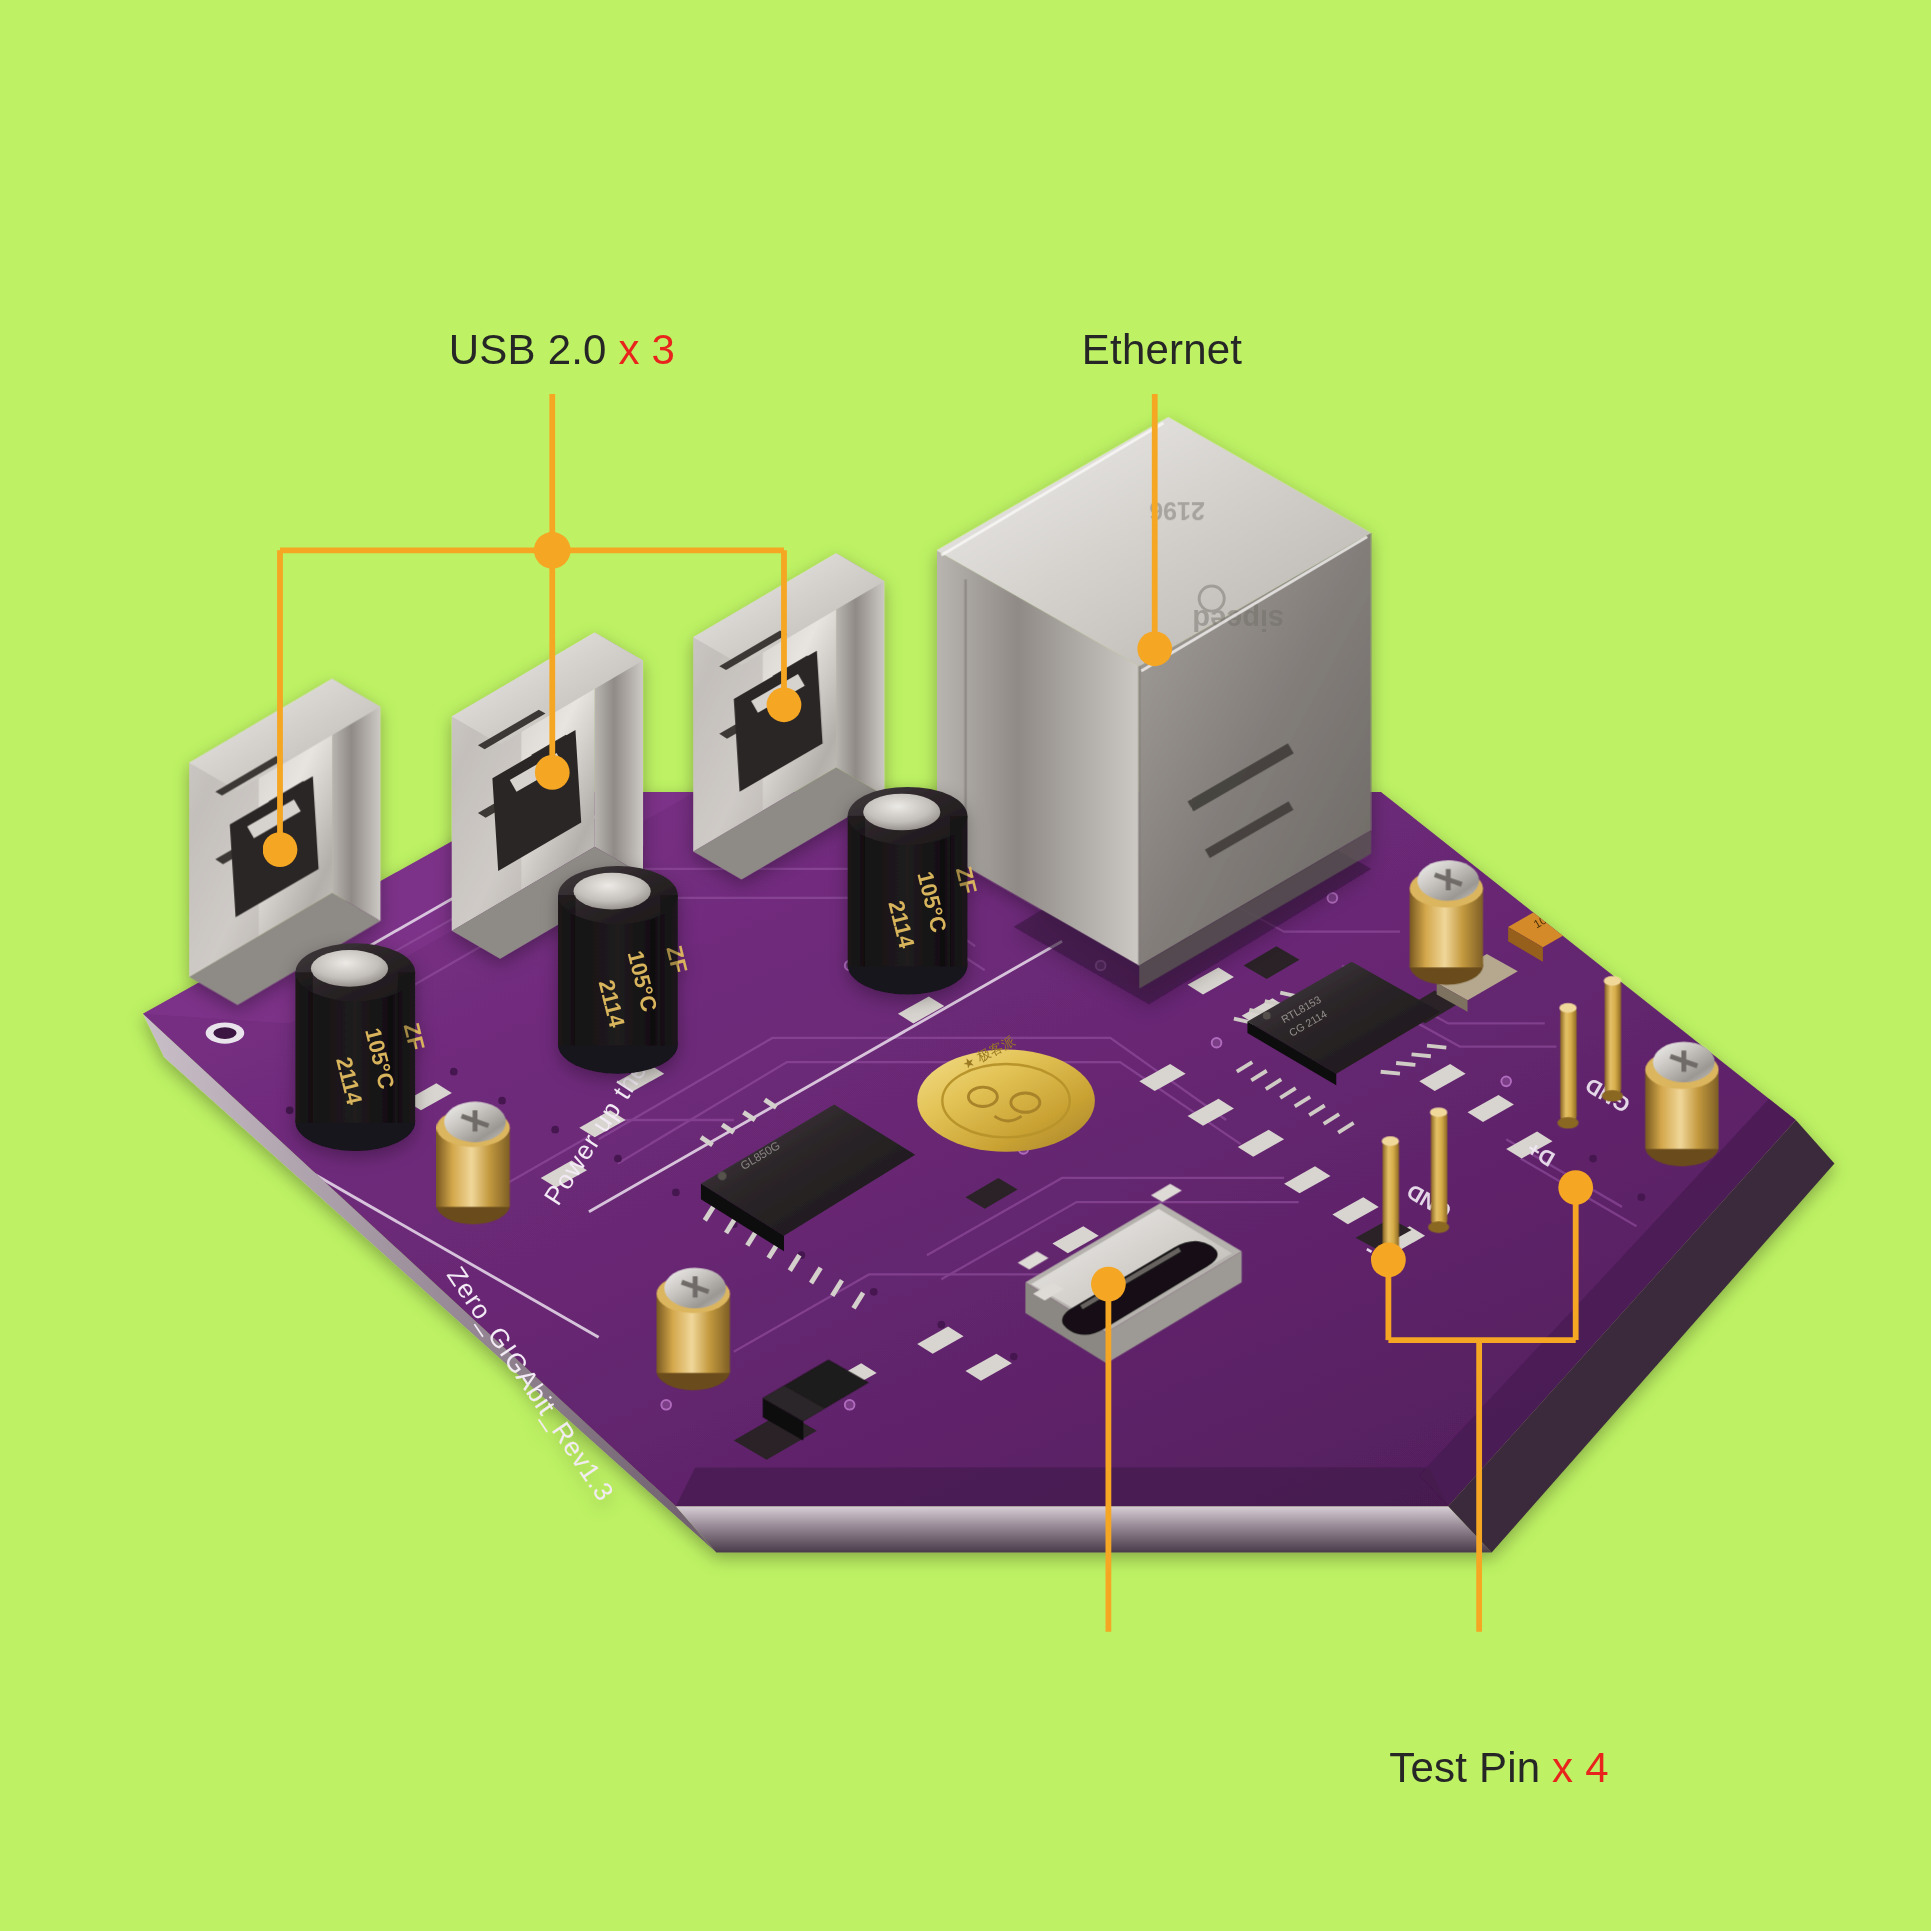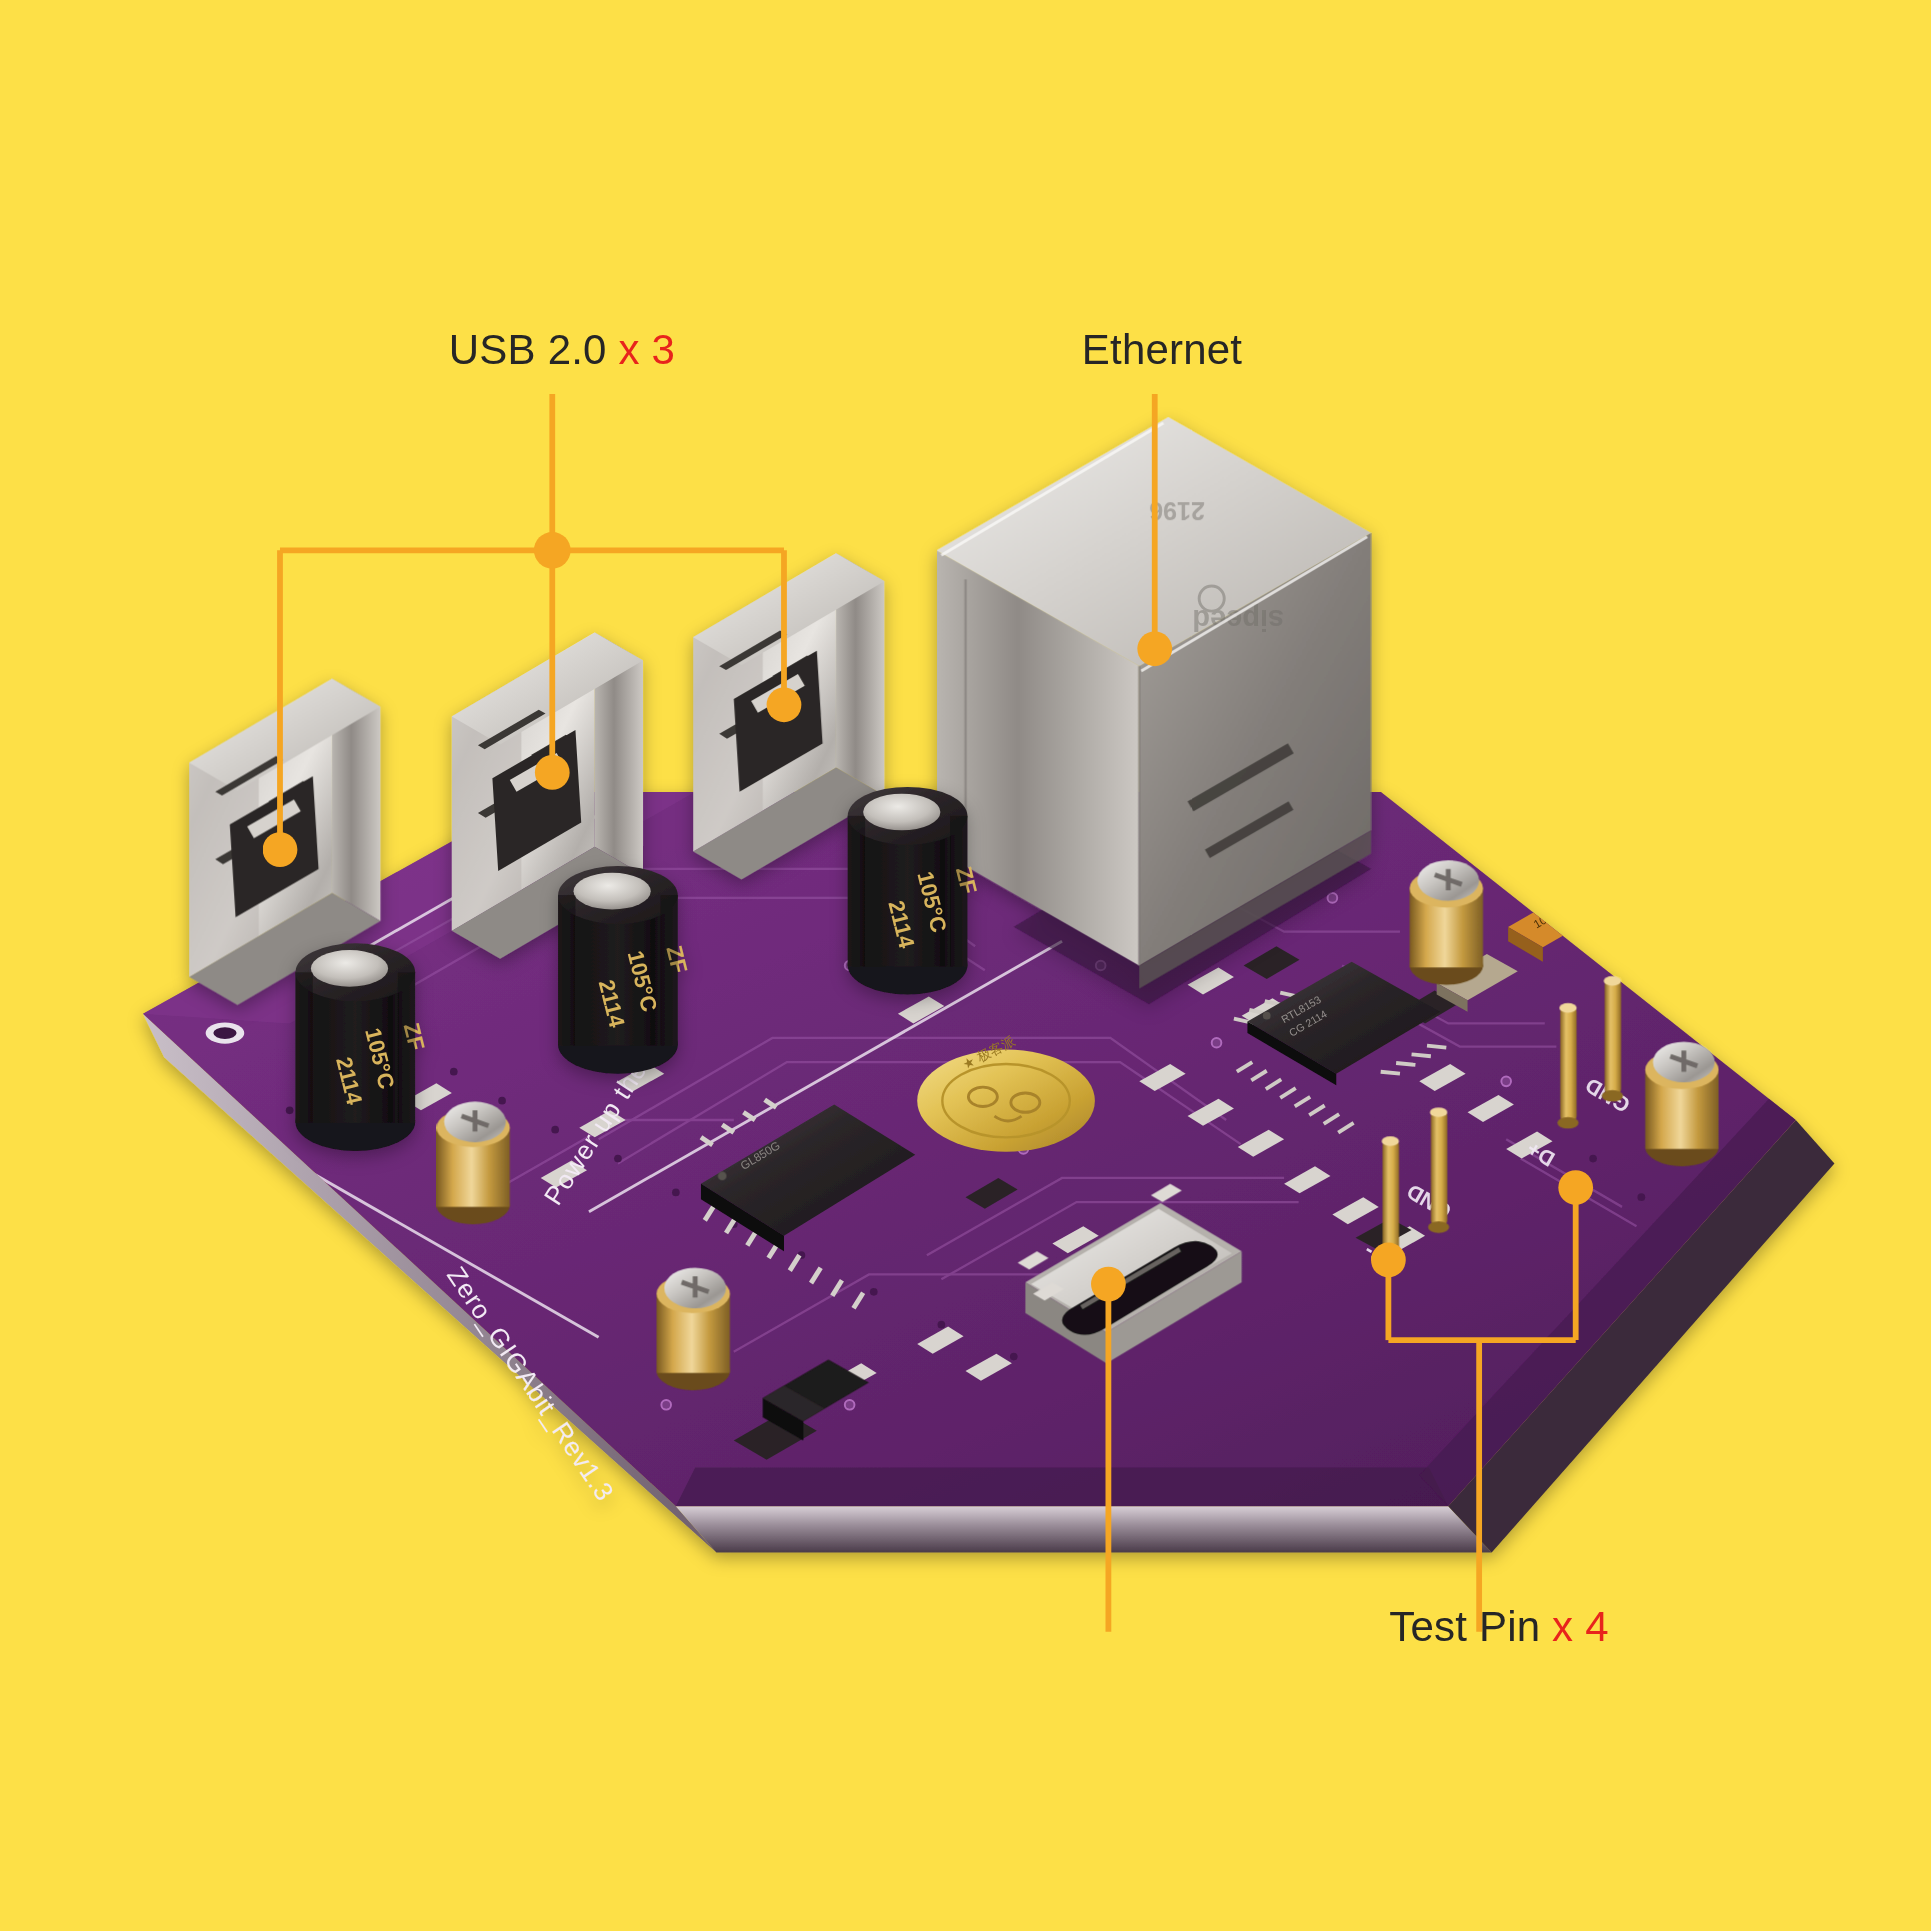--- a/index.html
+++ b/index.html
@@ -1,21 +1,21 @@
 <!DOCTYPE html>
 <html><head>
 <meta charset="utf-8">
 <style>
   html,body{margin:0;padding:0;background:#ffffff;}
   body{
     width:1931px;height:1931px;overflow:hidden;
     font-family:"Liberation Sans","DejaVu Sans",sans-serif;
     -webkit-font-smoothing:antialiased;
   }
-  #stage{position:relative;width:1931px;height:1931px;background:#fde047;}
+  #stage{position:relative;width:1931px;height:1931px;background:#bef264;}
   #scene{position:absolute;left:0;top:0;width:1931px;height:1931px;}
 
   
   .callout-label{
     position:absolute;
     font-size:42px;
     line-height:1.16;
     color:#262626;
     white-space:nowrap;
     letter-spacing:0.2px;
@@ -578,18 +578,18 @@
 
   <div class="callout-label lbl-center" style="left:562px;top:326px;">
     <span>USB 2.0</span><span>&nbsp;</span><span class="accent">x 3</span>
   </div>
 
   <div class="callout-label lbl-center" style="left:1130px;top:326px;margin-left:32px;">
     <span>Ethernet</span>
   </div>
 
 
-  <div class="callout-label lbl-center" style="left:1499px;top:1603px;">
+  <div class="callout-label lbl-center" style="left:1499px;top:1744px;">
     <span>Test Pin</span><span>&nbsp;</span><span class="accent">x 4</span>
   </div>
 
 </div>
 
 
 </body></html>

